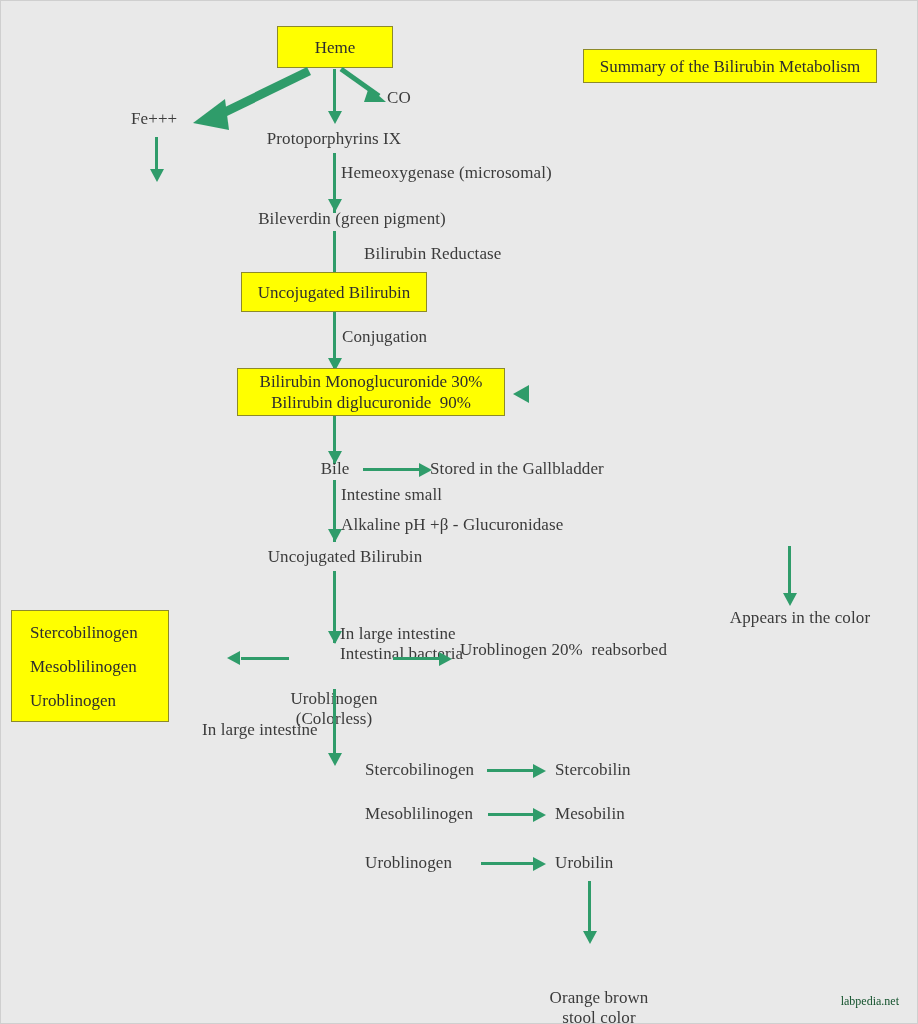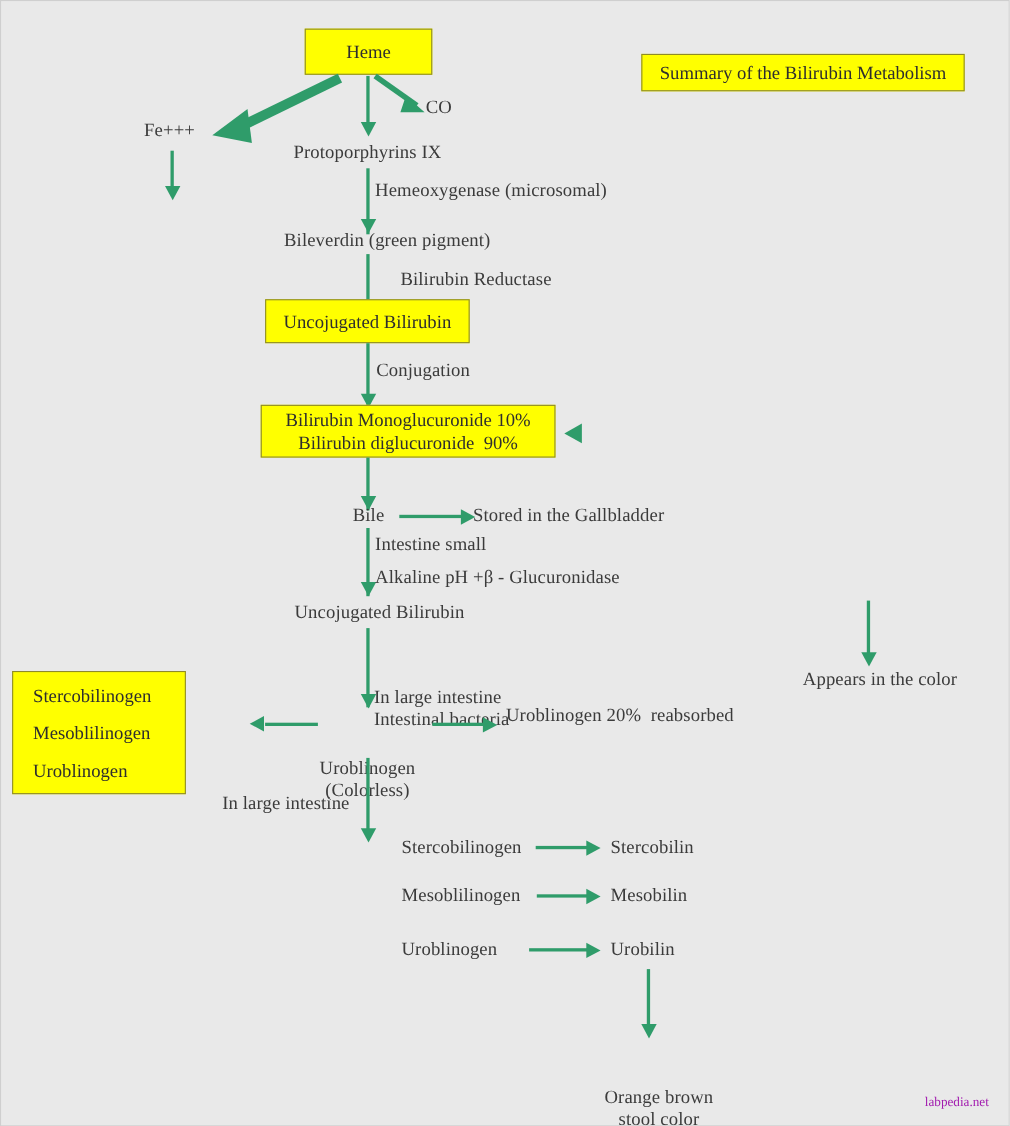--- a/index.html
+++ b/index.html
@@ -41,21 +41,21 @@
   .vline{width:3px;}
   .hline{height:3px;}
   .vthick{width:6px;}
   .hthick{height:6px;}
   .arrowhead{position:absolute;width:0;height:0;}
   .ad{border-left:7px solid transparent;border-right:7px solid transparent;border-top:13px solid #2f9c6a;}
   .ar{border-top:7px solid transparent;border-bottom:7px solid transparent;border-left:13px solid #2f9c6a;}
   .al{border-top:7px solid transparent;border-bottom:7px solid transparent;border-right:13px solid #2f9c6a;}
   .watermark{
     position:absolute;
-    color:#a21caf;
+    color:#14532d;
     font-size:12px;
     right:18px;bottom:14px;
     white-space:pre;
   }
   svg.diagarrow{position:absolute;overflow:visible;}
 </style>
 </head>
 <body>
 
 <div id="canvas">
@@ -105,21 +105,21 @@
   <div class="ybox" style="left:240px;top:271px;width:186px;height:40px;">
     <span>Uncojugated Bilirubin</span>
   </div>
 
   <div class="vline" style="left:332px;top:311px;height:56px;"></div>
   <div class="arrowhead ad" style="left:327px;top:357px;"></div>
 
   <div class="lbl" style="left:341px;top:326px;">Conjugation</div>
 
   <div class="ybox" style="left:236px;top:367px;width:268px;height:48px;flex-direction:column;">
-    <span>Bilirubin Monoglucuronide 10%</span>
+    <span>Bilirubin Monoglucuronide 30%</span>
     <span>Bilirubin diglucuronide  90%</span>
   </div>
 
   <div class="arrowhead al" style="left:512px;top:384px;border-top-width:9px;border-bottom-width:9px;border-right-width:16px;"></div>
   <div class="hthick" style="left:525px;top:389px;width:192px;"></div>
   <div class="vthick" style="left:711px;top:389px;height:116px;"></div>
   <div class="hthick" style="left:569px;top:499px;width:148px;"></div>
 
   <div class="vline" style="left:332px;top:415px;height:48px;"></div>
   <div class="arrowhead ad" style="left:327px;top:450px;"></div>

